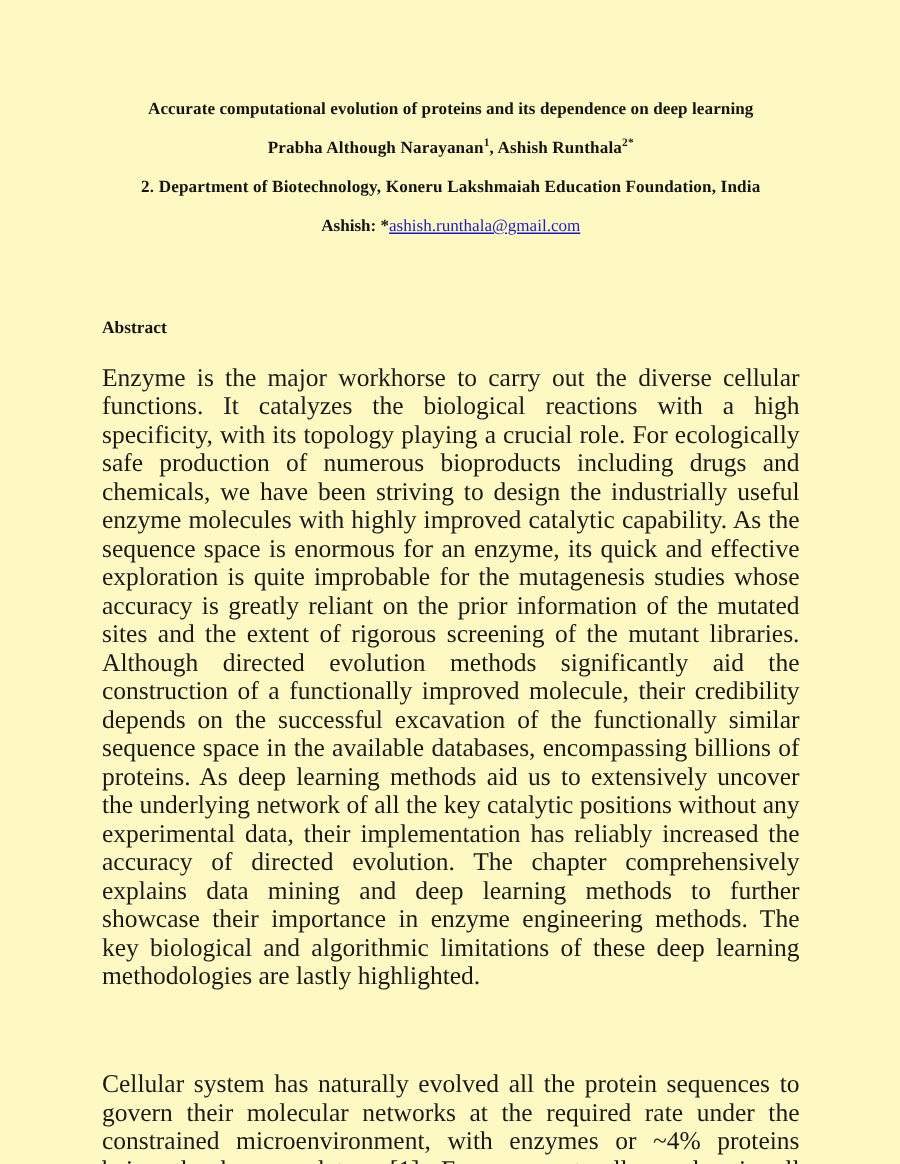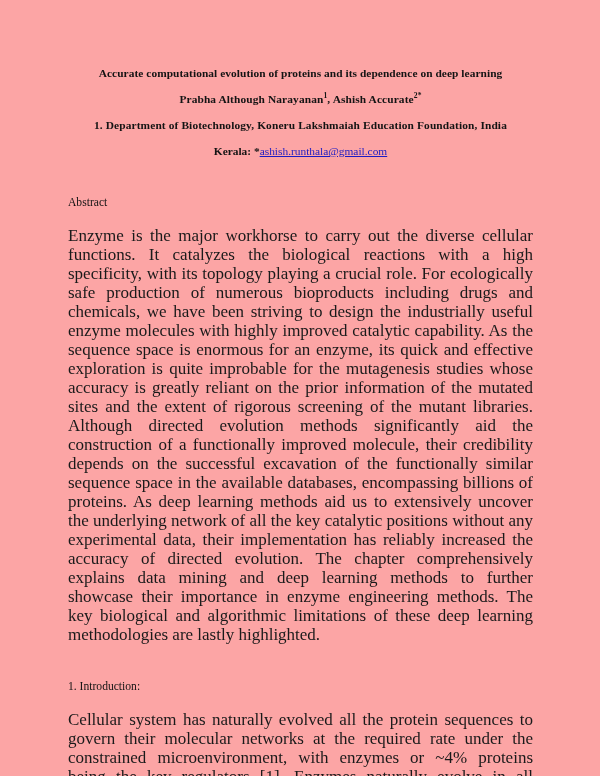--- a/index.html
+++ b/index.html
@@ -11,21 +11,21 @@
     width: 600px;
     height: 776px;
     font-family: "Liberation Serif", "DejaVu Serif", serif;
     color: #1a1a1a;
     overflow: hidden;
   }
   .page {
     position: relative;
     width: 600px;
     height: 776px;
-    background: #fca5a5;
+    background: #fef9c3;
     box-sizing: border-box;
     padding: 60px 67px 0 68px;
   }
   .title-block {
     text-align: center;
   }
   .title-line {
     font-weight: bold;
     font-size: 11.4px;
     line-height: 26px;
@@ -46,24 +46,25 @@
     font-size: 11.4px;
     line-height: 26px;
     color: #141414;
   }
   .email-link {
     color: #1b1bc4;
     text-decoration: underline;
     font-weight: normal;
   }
   .section-heading {
-    font-weight: normal;
+    font-weight: bold;
     font-size: 11.6px;
     color: #141414;
     text-align: left;
+    margin-top: 16px;
   }
   .body-par {
     font-size: 17px;
     line-height: 19px;
     text-align: justify;
     text-justify: inter-word;
     color: #1a1a1a;
     margin: 0;
   }
   .gap-title-to-abstract { height: 32px; }
@@ -74,41 +75,40 @@
 </head>
 <body>
 
 <div class="page">
 
   <div class="title-block">
 
     <div class="title-line paper-title">Accurate computational evolution of proteins and its dependence on deep learning</div>
 
     <div class="title-line">
-      <span>Prabha Although Narayanan</span><sup>1</sup><span>, </span><span>Ashish Accurate</span><sup>2*</sup>
+      <span>Prabha Although Narayanan</span><sup>1</sup><span>, </span><span>Ashish Runthala</span><sup>2*</sup>
     </div>
 
 
-    <div class="title-line">1. Department of Biotechnology, Koneru Lakshmaiah Education Foundation, India</div>
+    <div class="title-line">2. Department of Biotechnology, Koneru Lakshmaiah Education Foundation, India</div>
 
     <div class="email-line">
-      <span>Kerala: *</span><a class="email-link" href="#">ashish.runthala@gmail.com</a>
+      <span>Ashish: *</span><a class="email-link" href="#">ashish.runthala@gmail.com</a>
     </div>
 
   </div>
 
   <div class="gap-title-to-abstract"></div>
 
   <div class="section-heading">Abstract</div>
 
   <div class="gap-abstract-head-to-text"></div>
 
   <p class="body-par">Enzyme is the major workhorse to carry out the diverse cellular functions. It catalyzes the biological reactions with a high specificity, with its topology playing a crucial role. For ecologically safe production of numerous bioproducts including drugs and chemicals, we have been striving to design the industrially useful enzyme molecules with highly improved catalytic capability. As the sequence space is enormous for an enzyme, its quick and effective exploration is quite improbable for the mutagenesis studies whose accuracy is greatly reliant on the prior information of the mutated sites and the extent of rigorous screening of the mutant libraries. Although directed evolution methods significantly aid the construction of a functionally improved molecule, their credibility depends on the successful excavation of the functionally similar sequence space in the available databases, encompassing billions of proteins. As deep learning methods aid us to extensively uncover the underlying network of all the key catalytic positions without any experimental data, their implementation has reliably increased the accuracy of directed evolution. The chapter comprehensively explains data mining and deep learning methods to further showcase their importance in enzyme engineering methods. The key biological and algorithmic limitations of these deep learning methodologies are lastly highlighted.</p>
 
   <div class="gap-abstract-to-intro"></div>
 
-  <div class="section-heading">1. Introduction:</div>
 
   <div class="gap-intro-head-to-text"></div>
 
   <p class="body-par">Cellular system has naturally evolved all the protein sequences to govern their molecular networks at the required rate under the constrained microenvironment, with enzymes or ~4% proteins being the key regulators [1]. Enzymes naturally evolve in all organisms, and absorb the mutations to constantly evolve and tackle the environmental constraints in a better way. Their catalytic activity</p>
 
 </div>
 
 </body></html>

